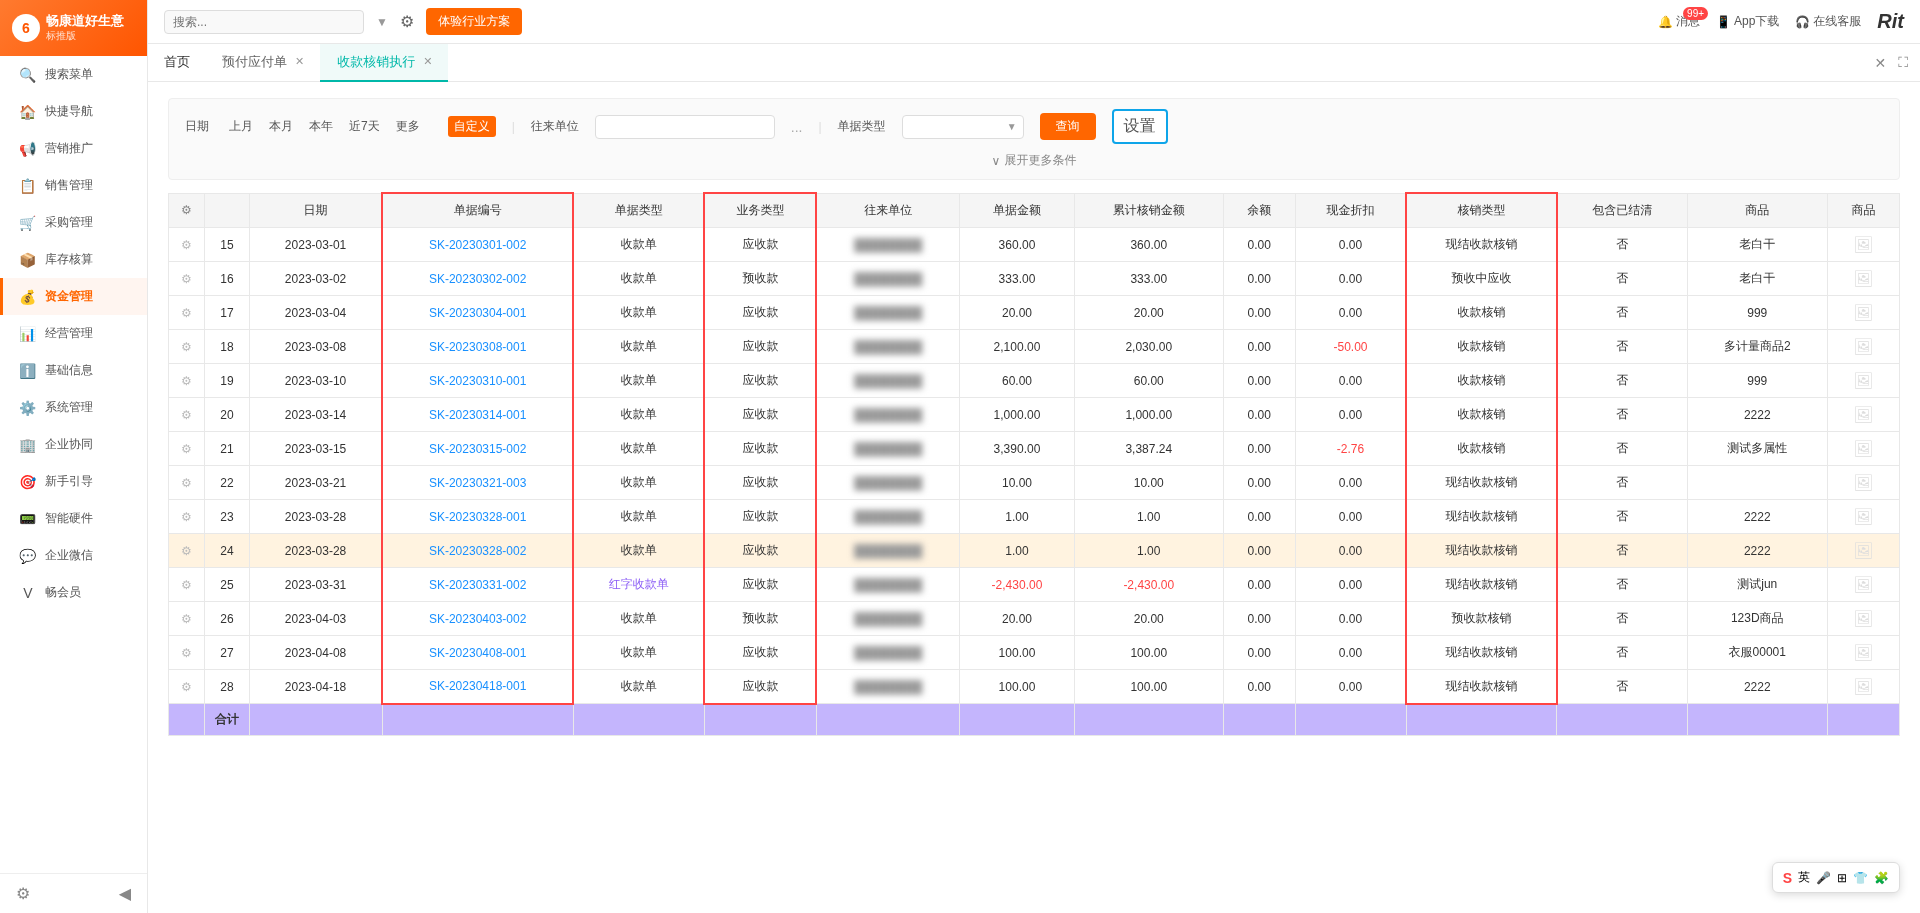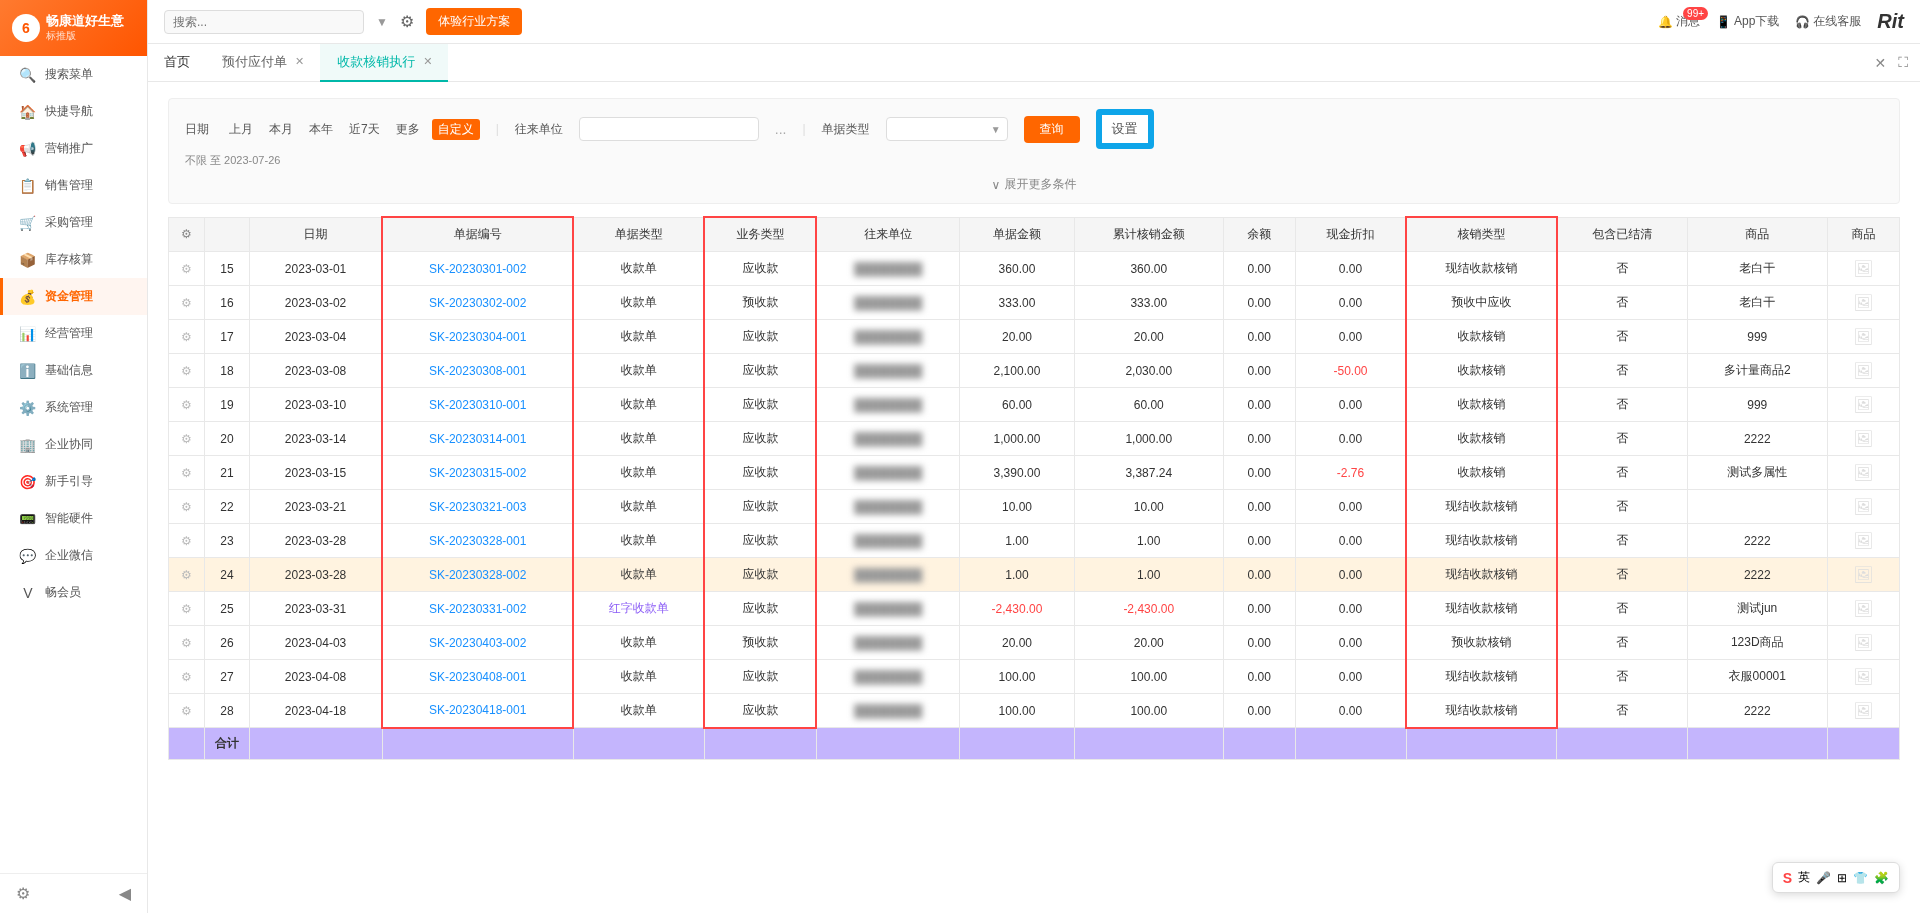--- a/index.html
+++ b/index.html
@@ -123,43 +123,43 @@
       padding: 10px 16px; margin-bottom: 12px;
     }
     .filter-row { display: flex; align-items: center; gap: 16px; flex-wrap: wrap; }
     .filter-label { color: #555; font-size: 12px; white-space: nowrap; }
     .filter-date-options { display: flex; align-items: center; gap: 8px; }
     .filter-date-btn {
       color: #555; font-size: 12px; cursor: pointer; padding: 2px 4px;
       border-radius: 2px;
     }
     .filter-date-btn.custom {
-      background: #ff6600; color: #fff; border-radius: 3px; padding: 2px 6px;
+      background: #ff6600; color: #fff; border-radius: 3px; padding: 2px 6px; margin-left: 16px;
     }
     .filter-divider { color: #ddd; }
     .filter-input {
       border: 1px solid #ddd; border-radius: 4px; padding: 4px 8px;
       font-size: 12px; color: #333; min-width: 160px;
     }
     .filter-select-wrapper {
       position: relative; display: flex; align-items: center;
       border: 1px solid #ddd; border-radius: 4px; background: #fff;
     }
     .filter-select {
       border: none; background: transparent; padding: 4px 24px 4px 8px;
       font-size: 12px; color: #333; min-width: 120px; appearance: none; cursor: pointer;
     }
     .filter-select-arrow { position: absolute; right: 6px; color: #999; font-size: 10px; pointer-events: none; }
     .btn-query {
       background: #ff6600; color: #fff; border: none; border-radius: 4px;
       padding: 5px 16px; font-size: 12px; cursor: pointer; white-space: nowrap;
     }
     .btn-settings {
-      border: 6px solid #0ea5e9; background: #fff; color: #555;
-      border-radius: 4px; padding: 5px 10px; font-size: 13px; cursor: pointer;
+      border: 2px solid #0ea5e9; background: #fff; color: #555;
+      border-radius: 4px; padding: 5px 10px; font-size: 16px; cursor: pointer;
     }
     .filter-more-row { display: flex; justify-content: center; margin: 8px 0 0; }
     .expand-btn { display: flex; align-items: center; gap: 4px; color: #888; font-size: 12px; cursor: pointer; }
 
     
     .table-wrapper { overflow-x: auto; position: relative; }
     table { width: 100%; border-collapse: collapse; font-size: 12px; }
     thead tr { background: #f5f5f5; }
     th {
       padding: 8px 10px; text-align: center; color: #333; font-weight: 500;
@@ -345,23 +345,20 @@
           <span class="filter-label">单据类型</span>
           <div class="filter-select-wrapper">
             <select class="filter-select">
               <option value=""></option>
             </select>
             <span class="filter-select-arrow">▼</span>
           </div>
           <button class="btn-query">查询</button>
           <button class="btn-settings">设置</button>
         </div>
-        <div style="margin-top:4px;">
-          <span style="color:#888;font-size:11px;">不限 至 2023-07-26</span>
-        </div>
         <div class="filter-more-row">
           <div class="expand-btn">
             <span>∨</span>
             <span>展开更多条件</span>
           </div>
         </div>
       </div>
 
       <div class="table-wrapper">
         <table id="main-table">

